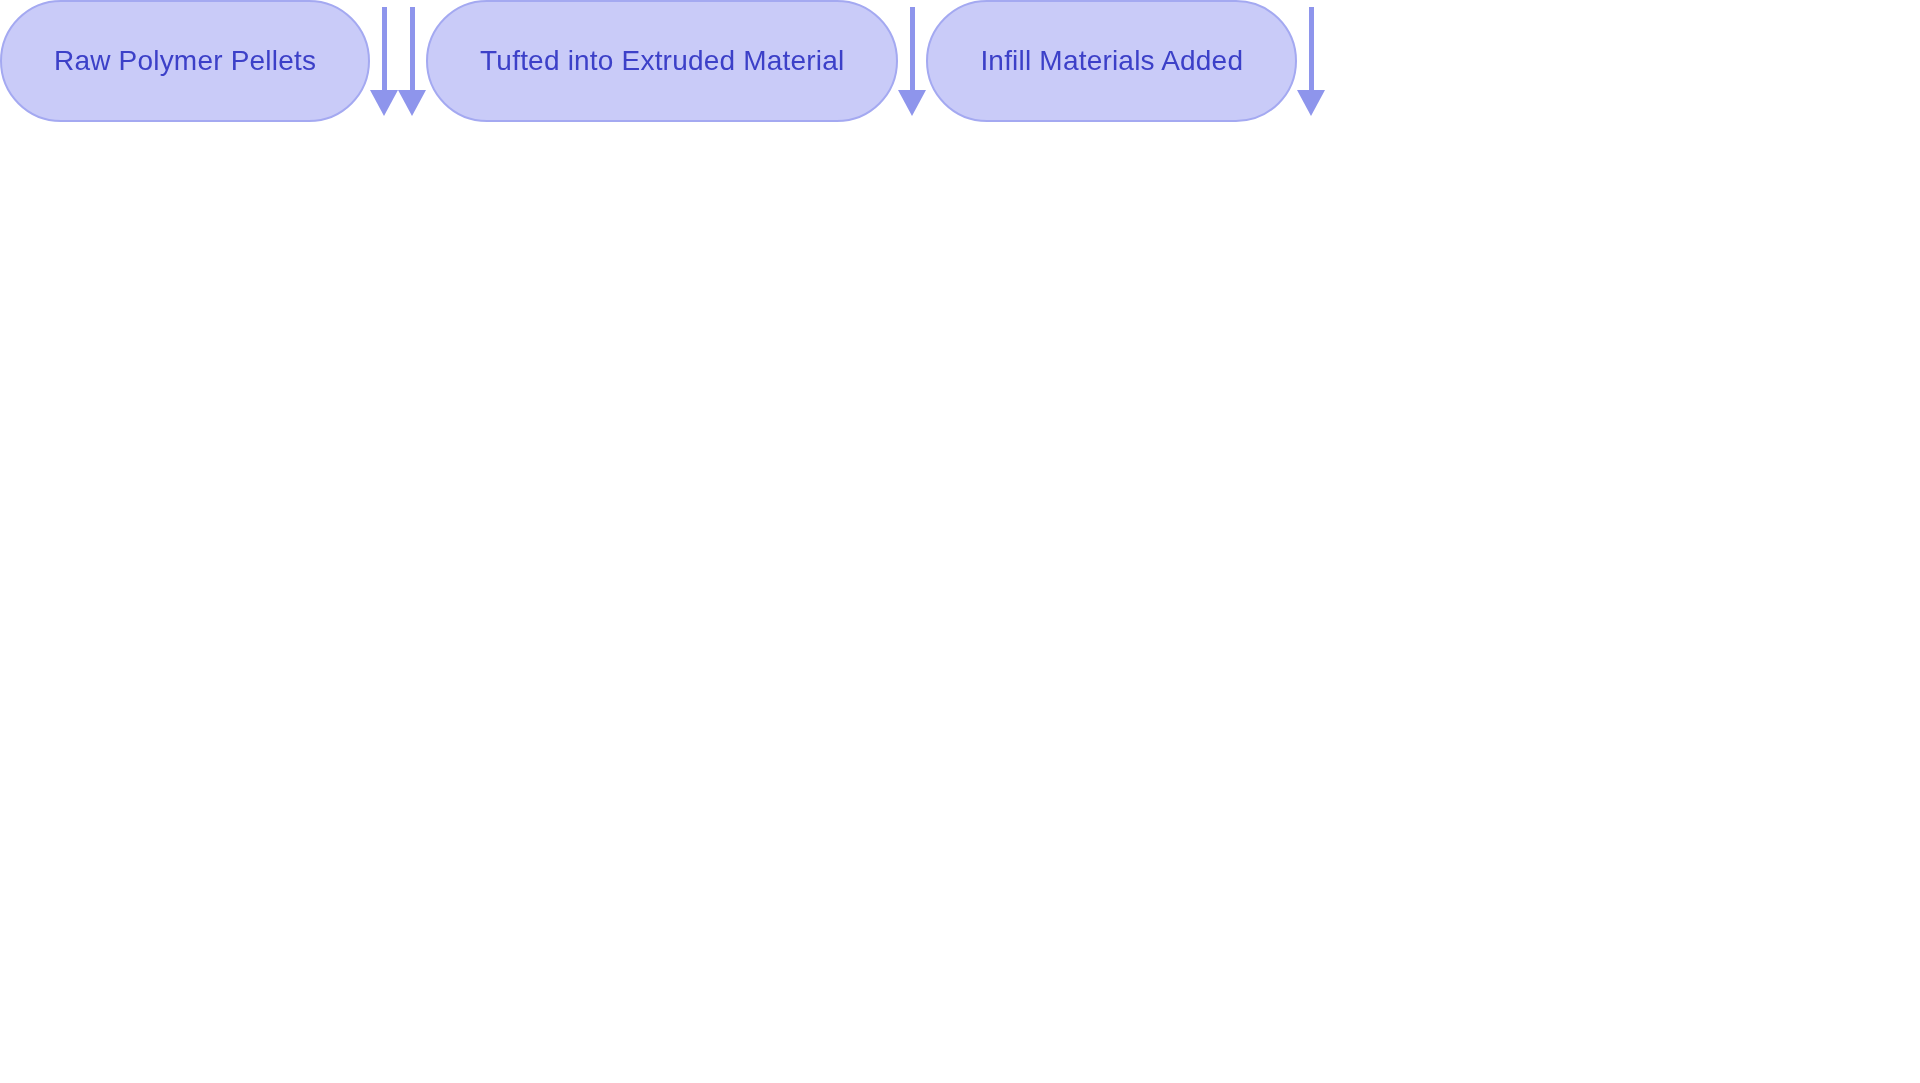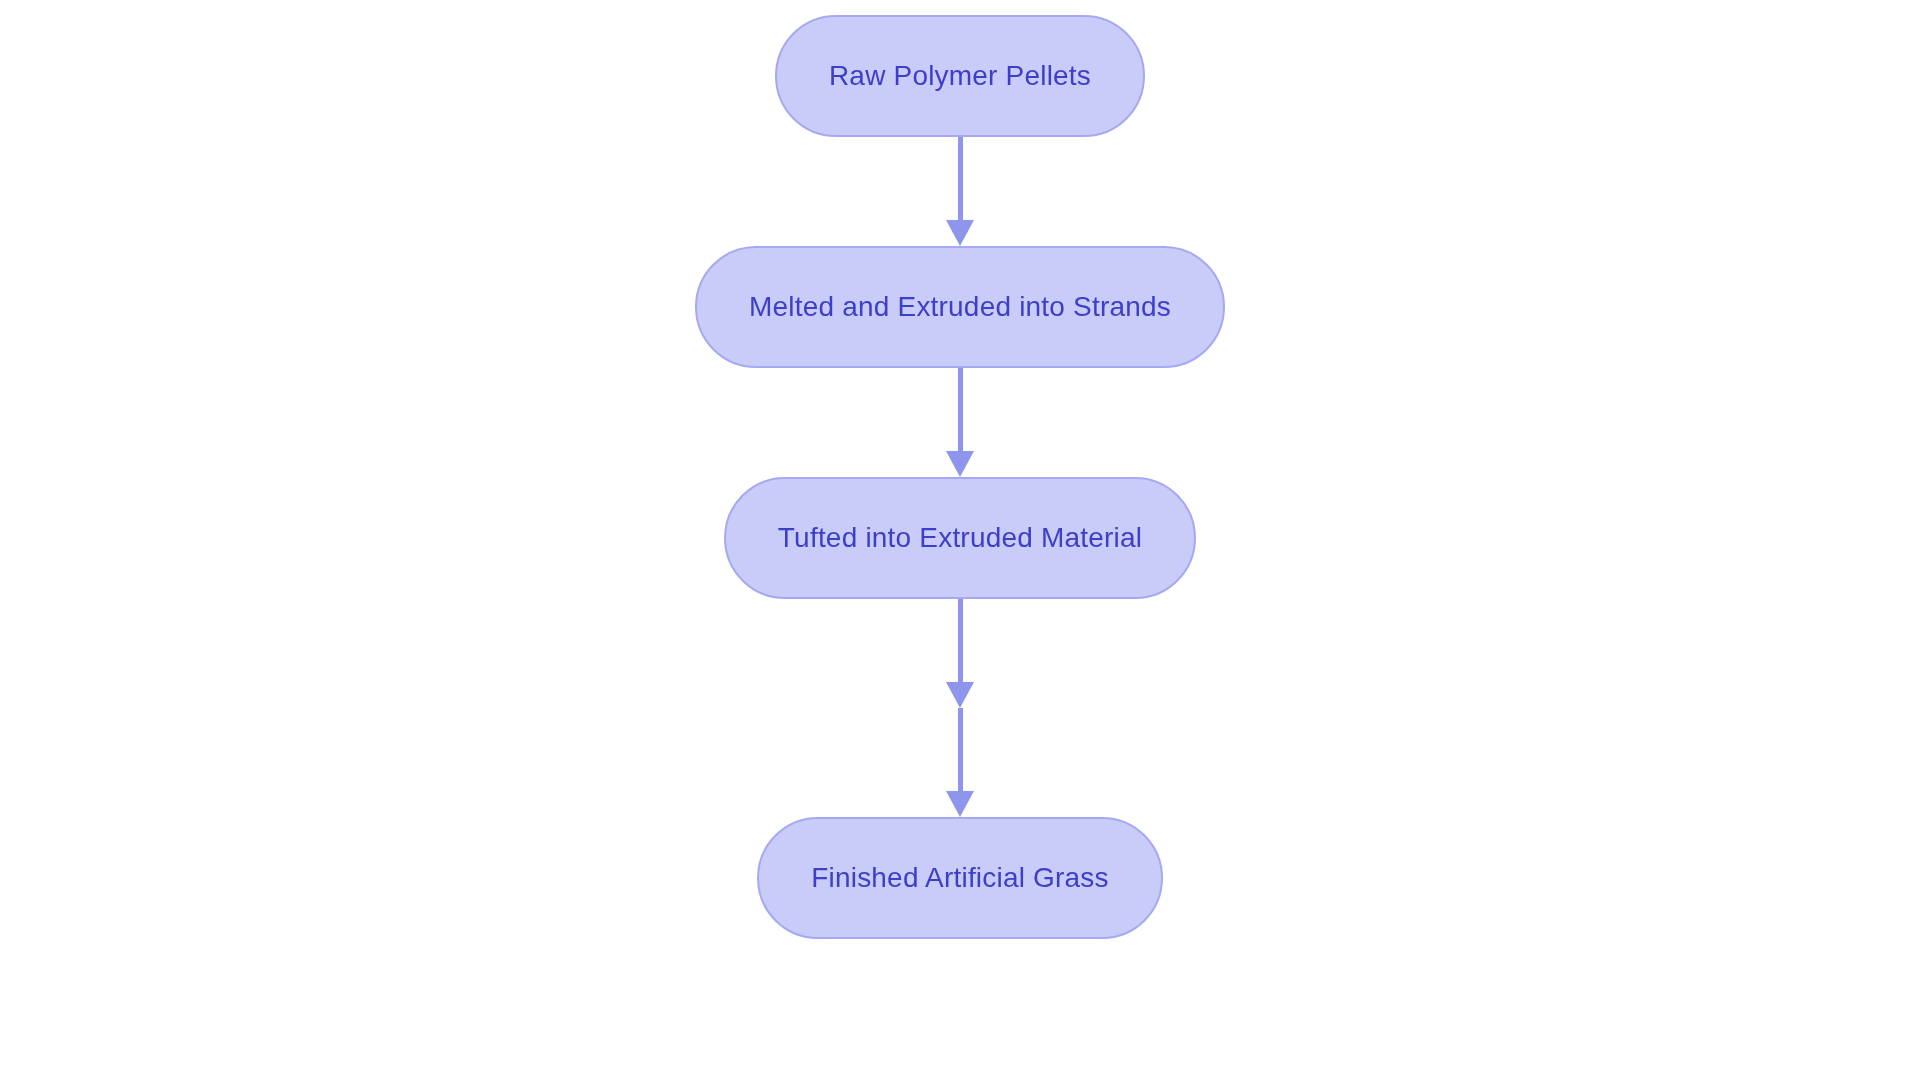--- a/index.html
+++ b/index.html
@@ -13,23 +13,22 @@
     height: 1083px;
     background: var(--canvas-bg, #ffffff);
     overflow: hidden;
     font-family: "Liberation Sans", sans-serif;
   }
   .flow {
     position: absolute;
     left: 0;
     top: 0;
     width: 100%;
-    padding-top: 15px;
     display: flex;
-    flex-direction: column;
+    flex-direction: row;
     align-items: center;
   }
   .node {
     height: 122px;
     box-sizing: border-box;
     border-radius: 61px;
     background: var(--node-fill, #c9cbf8);
     border: 2px solid var(--node-border, #a4a9f1);
     display: flex;
     align-items: center;
@@ -69,41 +68,38 @@
   <div class="flow" id="flow">
   <div class="node">
     <span class="node-label">Raw Polymer Pellets</span>
   </div>
 
   <div class="arrow">
     <div class="arrow-line"></div>
     <div class="arrow-head"></div>
   </div>
 
-  <div class="node">
-    <span class="node-label">Melted and Extruded into Strands</span>
-  </div>
 
   <div class="arrow">
     <div class="arrow-line"></div>
     <div class="arrow-head"></div>
   </div>
 
   <div class="node">
     <span class="node-label">Tufted into Extruded Material</span>
   </div>
 
   <div class="arrow">
     <div class="arrow-line"></div>
     <div class="arrow-head"></div>
   </div>
 
+  <div class="node">
+    <span class="node-label">Infill Materials Added</span>
+  </div>
 
   <div class="arrow">
     <div class="arrow-line"></div>
     <div class="arrow-head"></div>
   </div>
 
-  <div class="node">
-    <span class="node-label">Finished Artificial Grass</span>
-  </div>
 </div>
 </div>
 
 </body></html>

